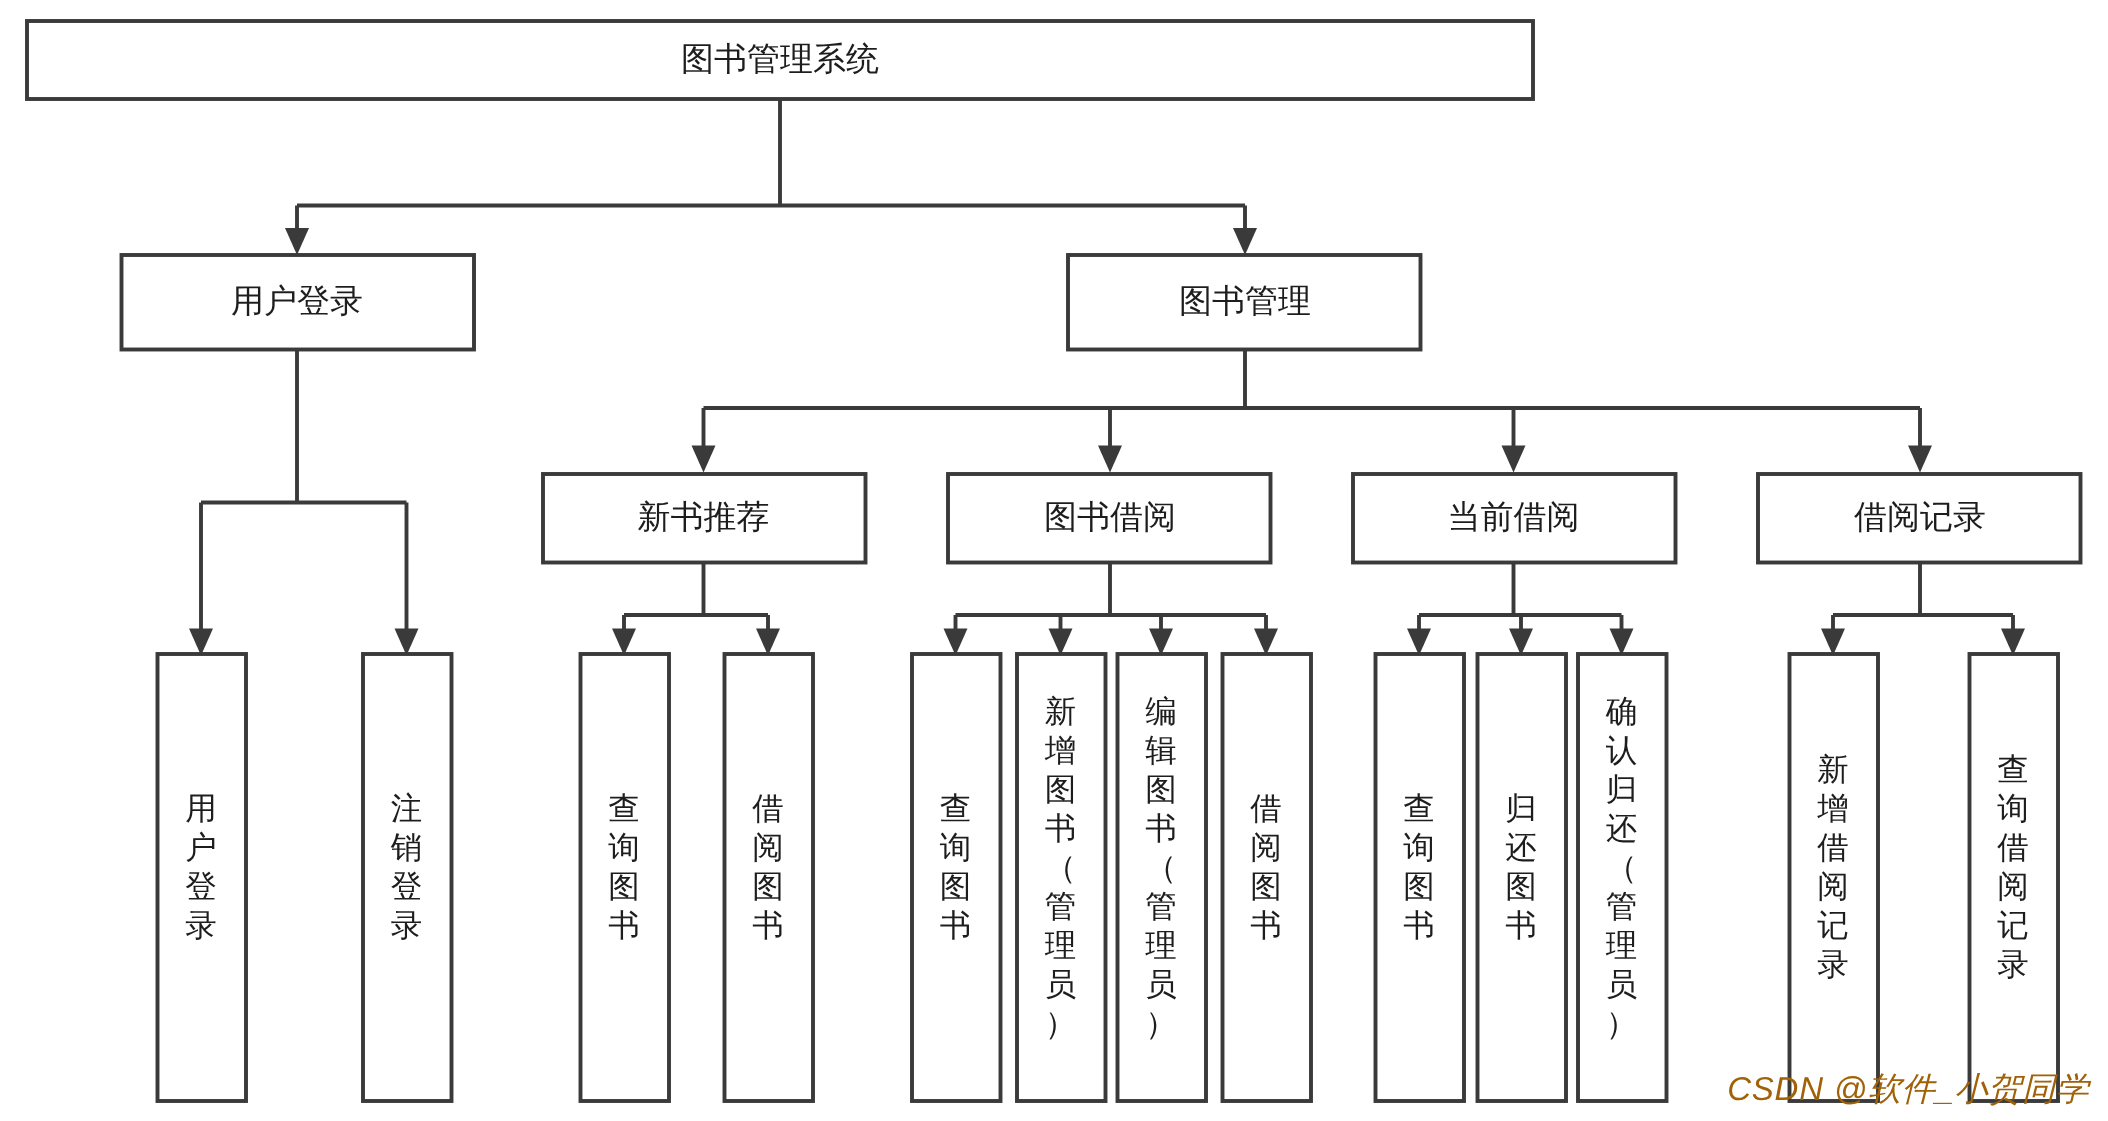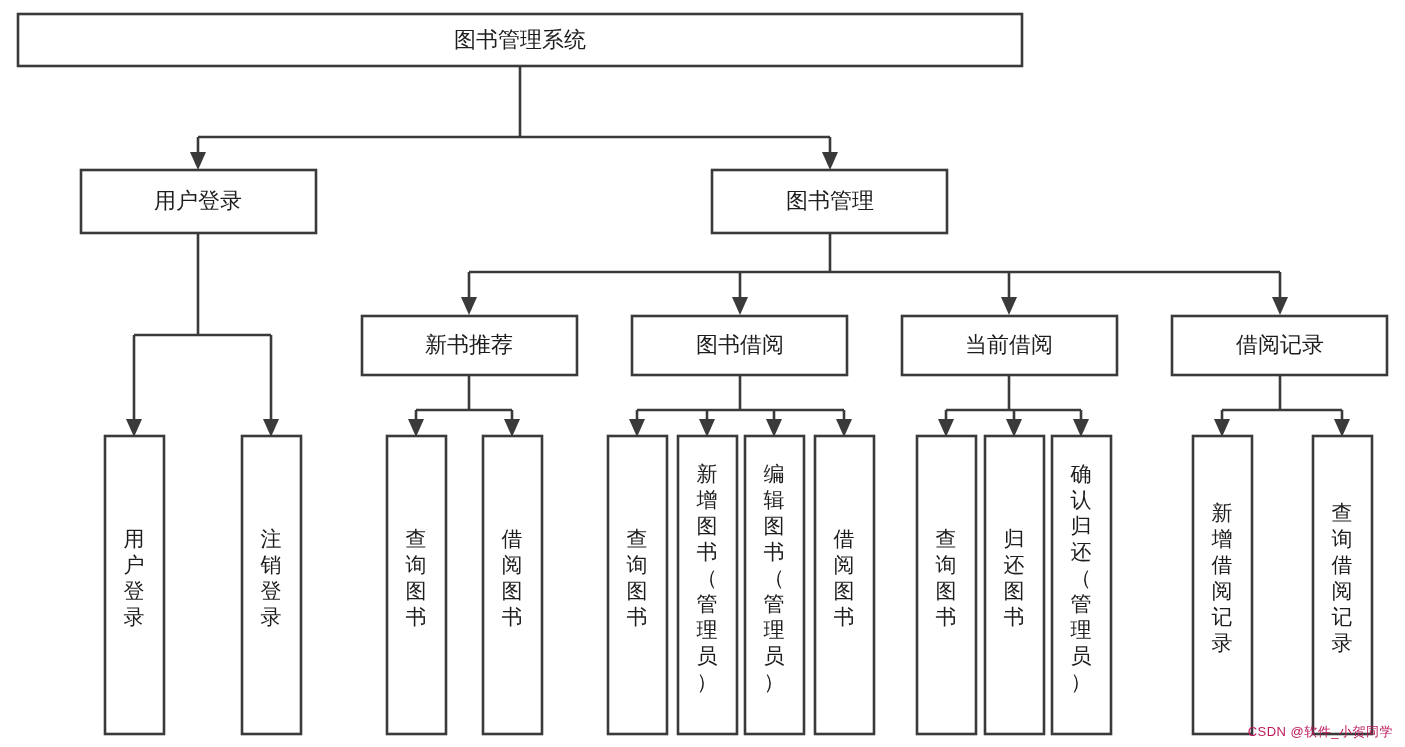--- a/index.html
+++ b/index.html
@@ -52,25 +52,26 @@
     font-family: "Liberation Sans", "DejaVu Sans", sans-serif;
     font-size: 21px;
     fill: #1d1d1d;
     text-anchor: middle;
   }
   .watermark-text {
     position: absolute;
     right: 12px;
     bottom: 6px;
     font-family: "Liberation Sans", "DejaVu Sans", sans-serif;
-    font-size: 13px;
-    color: #be185d;
+    font-size: 22px;
+    color: #a16207;
     white-space: nowrap;
     letter-spacing: 0.5px;
     pointer-events: none;
+    font-style: italic;
   }
 </style>
 </head>
 <body>
 
 <div id="diagram-root">
 
   <svg id="tree-svg" viewBox="0 0 1405 747">
 
     <g>

